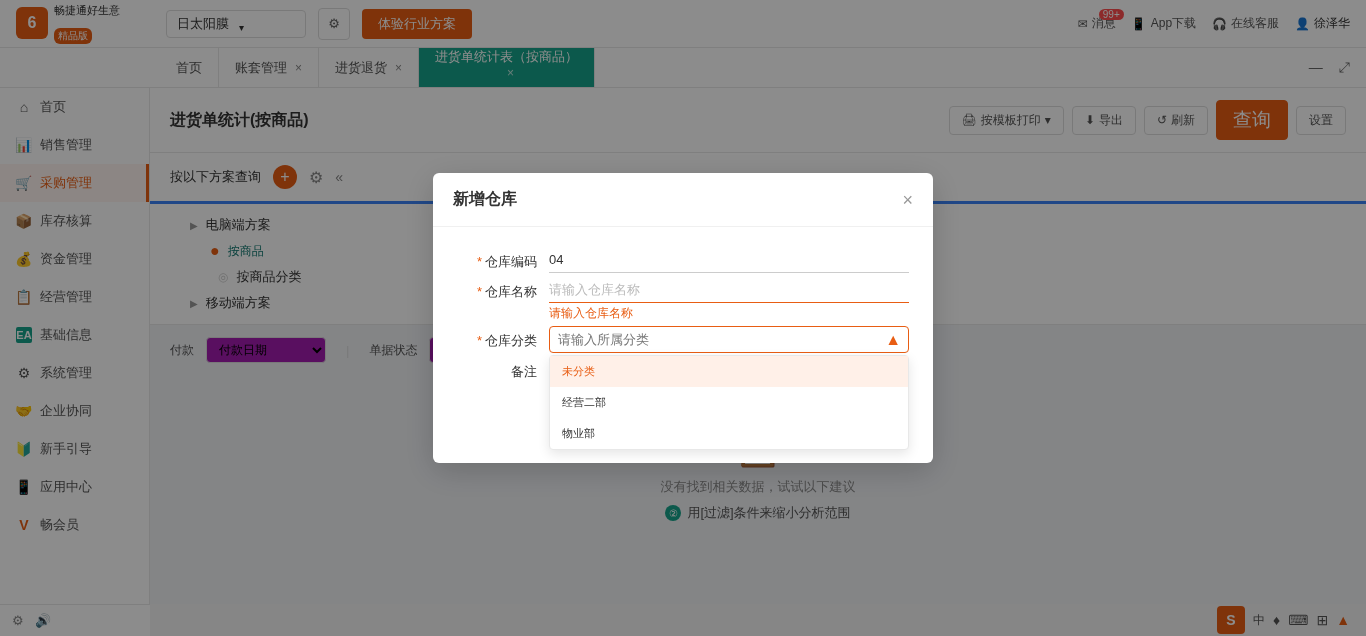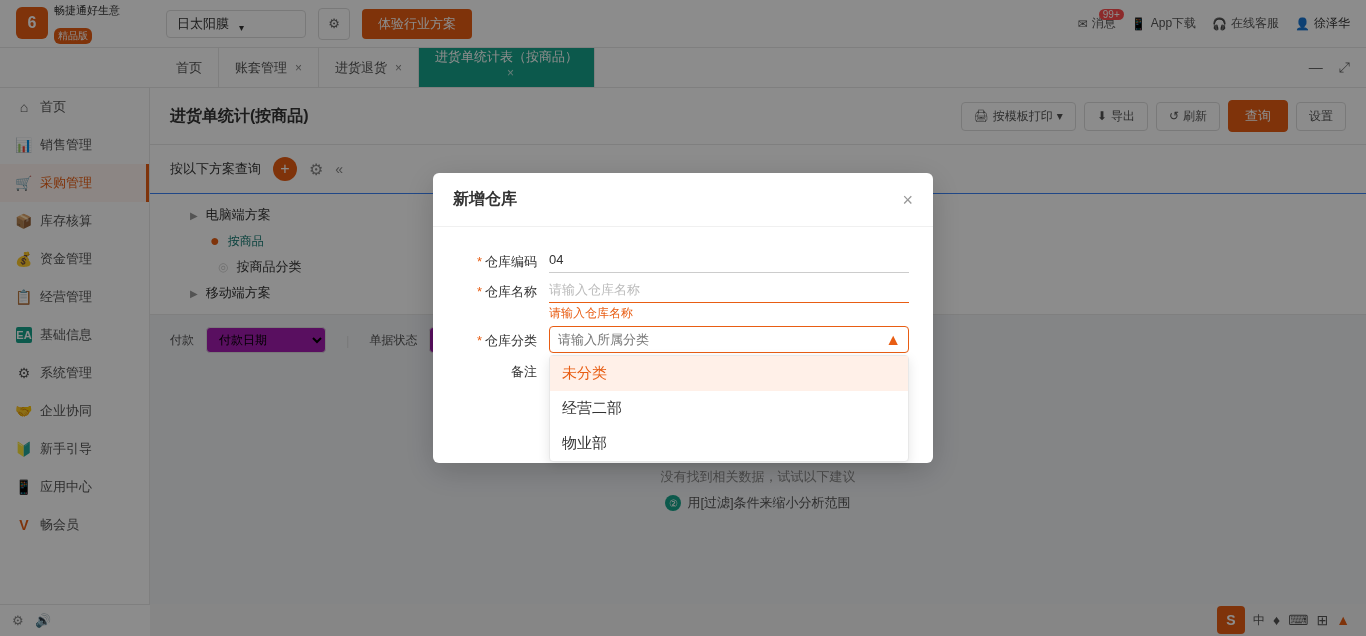--- a/index.html
+++ b/index.html
@@ -130,27 +130,27 @@
       display: flex; align-items: center; justify-content: space-between;
       border-bottom: 1px solid #e8e8e8;
     }
     .page-title { font-size: 16px; font-weight: 600; color: #333; }
     .page-actions { display: flex; gap: 8px; align-items: center; }
     .action-btn {
       display: flex; align-items: center; gap: 4px;
       padding: 5px 12px; border: 1px solid #ddd; border-radius: 4px;
       cursor: pointer; background: #fff; color: #555; font-size: 12px;
     }
-    .action-btn.primary { background: #e85d13; color: #fff; border-color: #e85d13; font-size: 13px; padding: 6px 16px; }
+    .action-btn.primary { background: #e85d13; color: #fff; border-color: #e85d13; font-size: 19px; padding: 6px 16px; }
 
     .query-section {
       background: #fff;
       padding: 12px 20px;
       display: flex; align-items: center; gap: 12px;
-      border-bottom: 1px solid #3b82f6;
+      border-bottom: 3px solid #3b82f6;
     }
     .query-label { font-size: 13px; color: #333; white-space: nowrap; }
     .query-add-btn {
       width: 24px; height: 24px; background: #e85d13; border-radius: 50%;
       color: #fff; display: flex; align-items: center; justify-content: center;
       cursor: pointer; font-size: 16px;
     }
     .query-settings { cursor: pointer; color: #888; font-size: 16px; }
     .query-collapse { cursor: pointer; color: #888; font-size: 14px; }
 
@@ -253,21 +253,21 @@
       background: #fff;
       border: 1px solid #e8e8e8;
       border-radius: 4px;
       box-shadow: 0 4px 12px rgba(0,0,0,0.1);
       z-index: 300;
       margin-top: 2px;
     }
     .dropdown-item {
       padding: 8px 12px;
       cursor: pointer;
-      font-size: 15px;
+      font-size: 11px;
       color: #333;
     }
     .dropdown-item.selected { background: #fff0e8; color: #e85d13; }
 
     .btn-cancel {
       padding: 6px 20px; border: 1px solid #ddd; border-radius: 4px;
       background: #fff; color: #555; cursor: pointer; font-size: 13px;
     }
     .btn-save {
       padding: 6px 20px; border: 1px solid #e85d13; border-radius: 4px;

